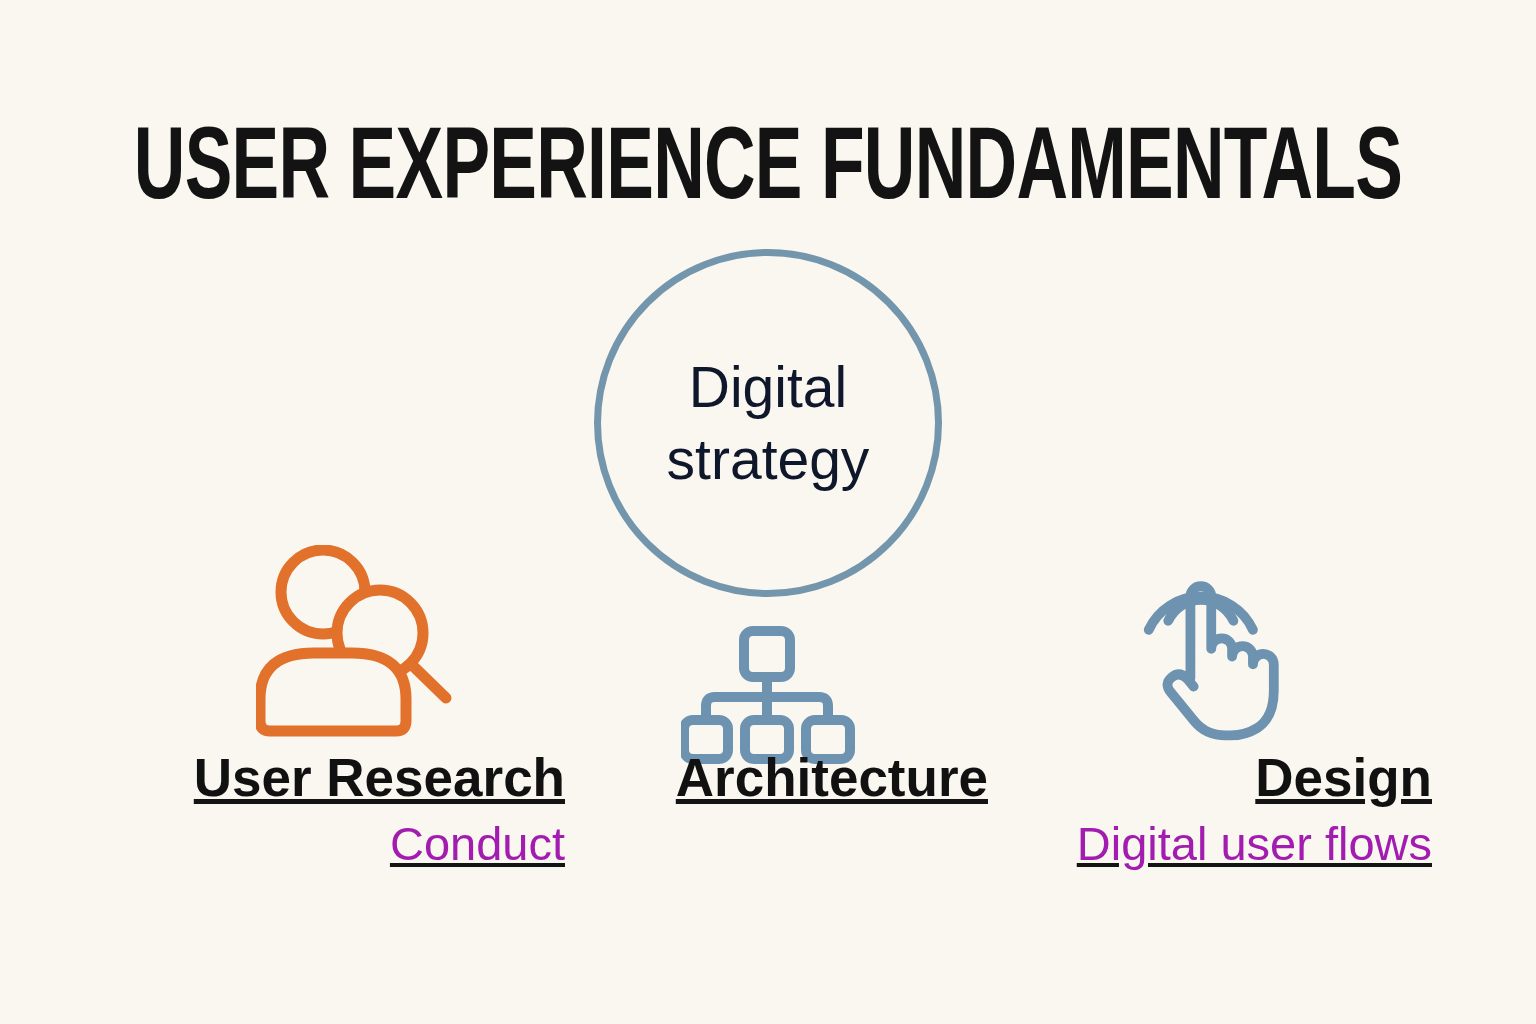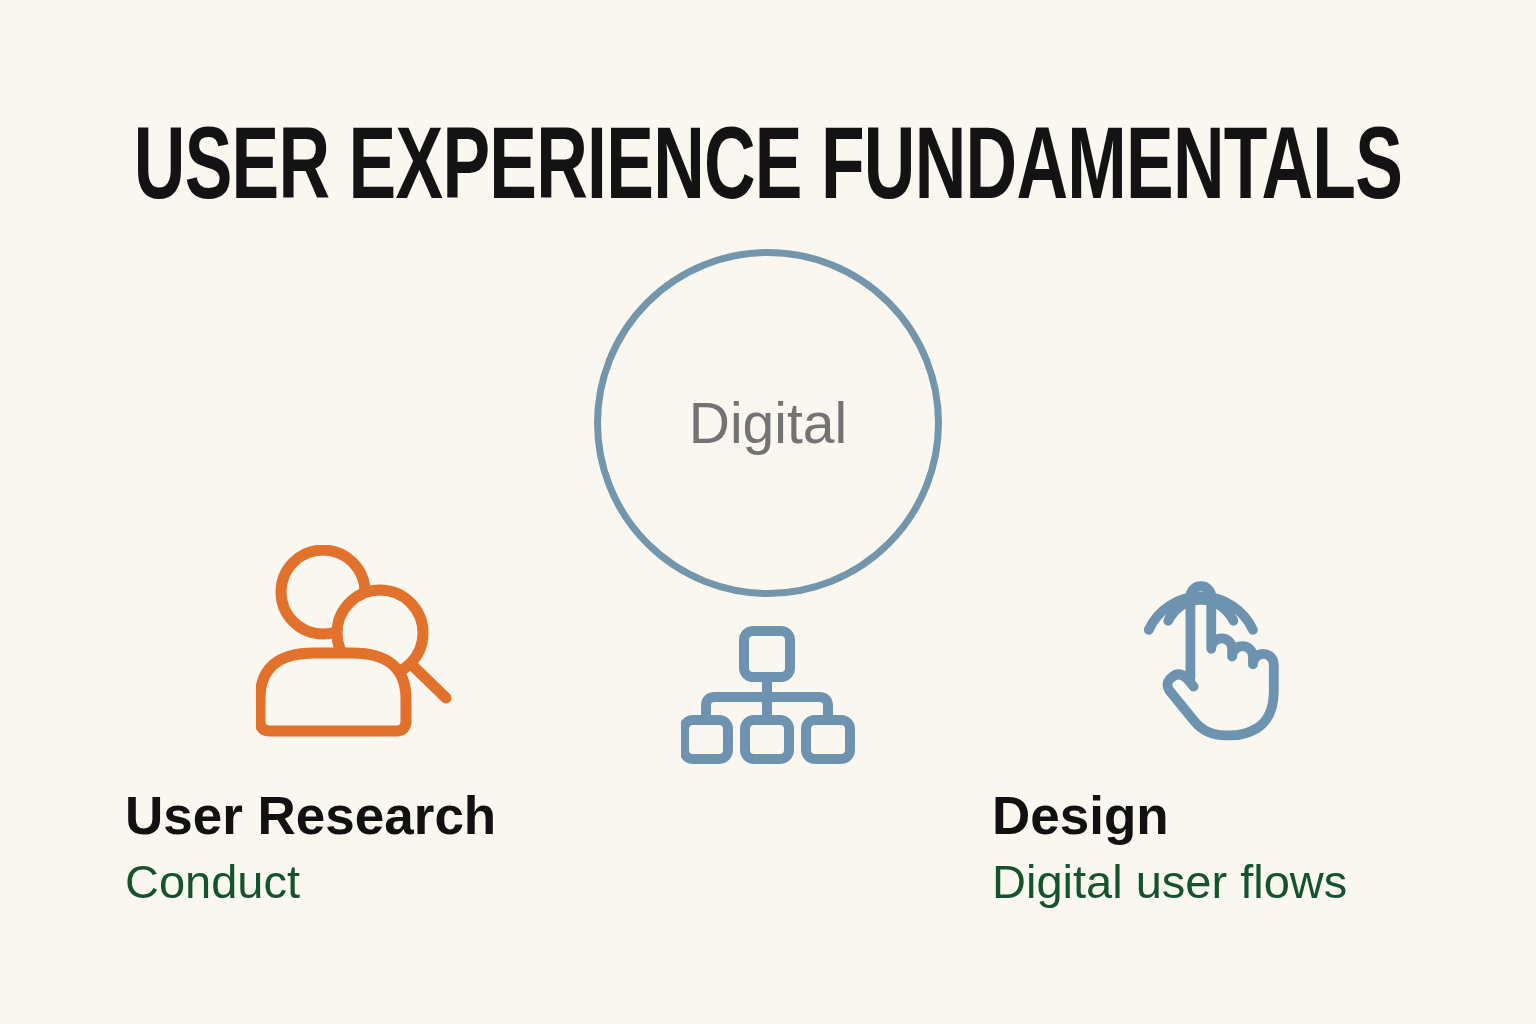--- a/index.html
+++ b/index.html
@@ -31,56 +31,58 @@
     width:334px;height:334px;
     border:7px solid #7496AC;
     border-radius:50%;
     display:flex;align-items:center;justify-content:center;
     text-align:center;
   }
   .circle-text{
     font-size:57px;
     font-weight:500;
     line-height:72px;
-    color:#737373;
+    color:#0f172a;
   }
   .icon{position:absolute;}
   .icon svg{display:block;width:100%;height:100%;}
   .icon-research{left:256px;top:520px;width:196px;height:192px;}
   .icon-sitemap{left:681px;top:601px;width:174px;height:138px;}
   .icon-tap{left:1133px;top:513px;width:150px;height:215px;}
   .col{
-    position:absolute;top:758px;width:440px;
-    text-align:left;
+    position:absolute;top:720px;width:440px;
+    text-align:right;
+    text-decoration:underline;
   }
   .col .line{
     line-height:66px;
     font-size:47px;
     font-weight:400;
-    color:#14532d;
+    color:#a21caf;
   }
   .col .line.bold{
     font-size:53px;
     font-weight:700;
     color:#111;
   }
   .col1{left:125px;}
   .col2{left:548px;}
   .col3{left:992px;}
 </style>
 </head>
 <body>
 
 <div class="canvas">
 
   <h1 class="title">USER EXPERIENCE FUNDAMENTALS</h1>
 
   <div class="circle">
     <div class="circle-text">
       <div>Digital</div>
+      <div>strategy</div>
     </div>
   </div>
 
   <div class="icon icon-research">
     <svg viewBox="0 0 196 192" fill="none" stroke="#E2712C" stroke-width="11">
       <circle cx="67" cy="47" r="42"></circle>
       <circle cx="124" cy="88" r="43" fill="#FAF7F1"></circle>
       <path d="M14,186 q-10,0 -10,-10 v-22 q0,-46 54,-46 h38 q54,0 54,46 v22 q0,10 -10,10 z" fill="#FAF7F1" stroke-linejoin="round"></path>
       <line x1="155" y1="119" x2="190" y2="153" stroke-linecap="round"></line>
     </svg>
@@ -104,20 +106,21 @@
       <path d="M88,215 V90 a16,16 0 0 1 32,0 V170 a16,16 0 0 1 32,0 v12 a16,16 0 0 1 32,0 v12 a16,16 0 0 1 32,0 v40 q0,42 -26,58 q-18,11 -40,11 h-8 q-30,0 -48,-22 l-36,-44 q-11,-13 1,-23 q12,-10 24,2 l10,12"></path>
     </svg>
   </div>
 
   <div class="col col1">
     <div class="line bold">User Research</div>
     <div class="line">Conduct</div>
   </div>
 
   <div class="col col2">
+    <div class="line bold">Architecture</div>
   </div>
 
   <div class="col col3">
     <div class="line bold">Design</div>
     <div class="line">Digital user flows</div>
   </div>
 
 </div>
 
 </body></html>

